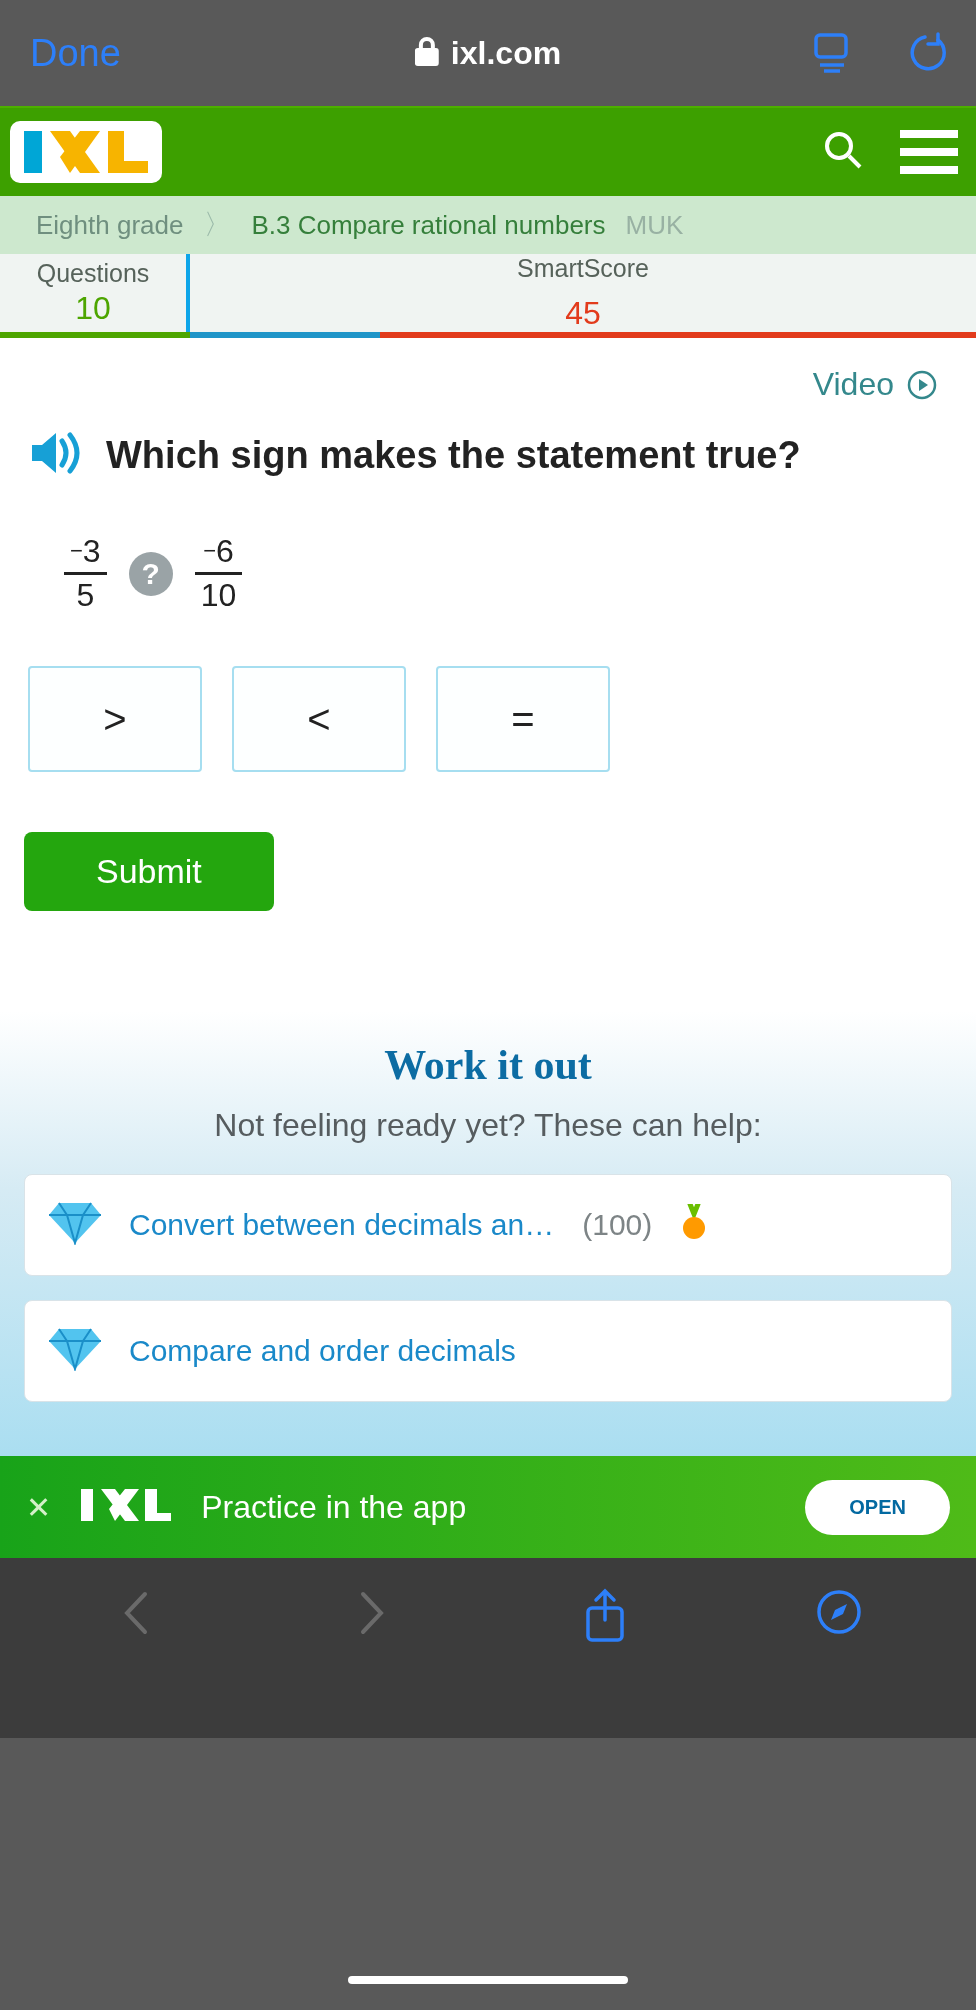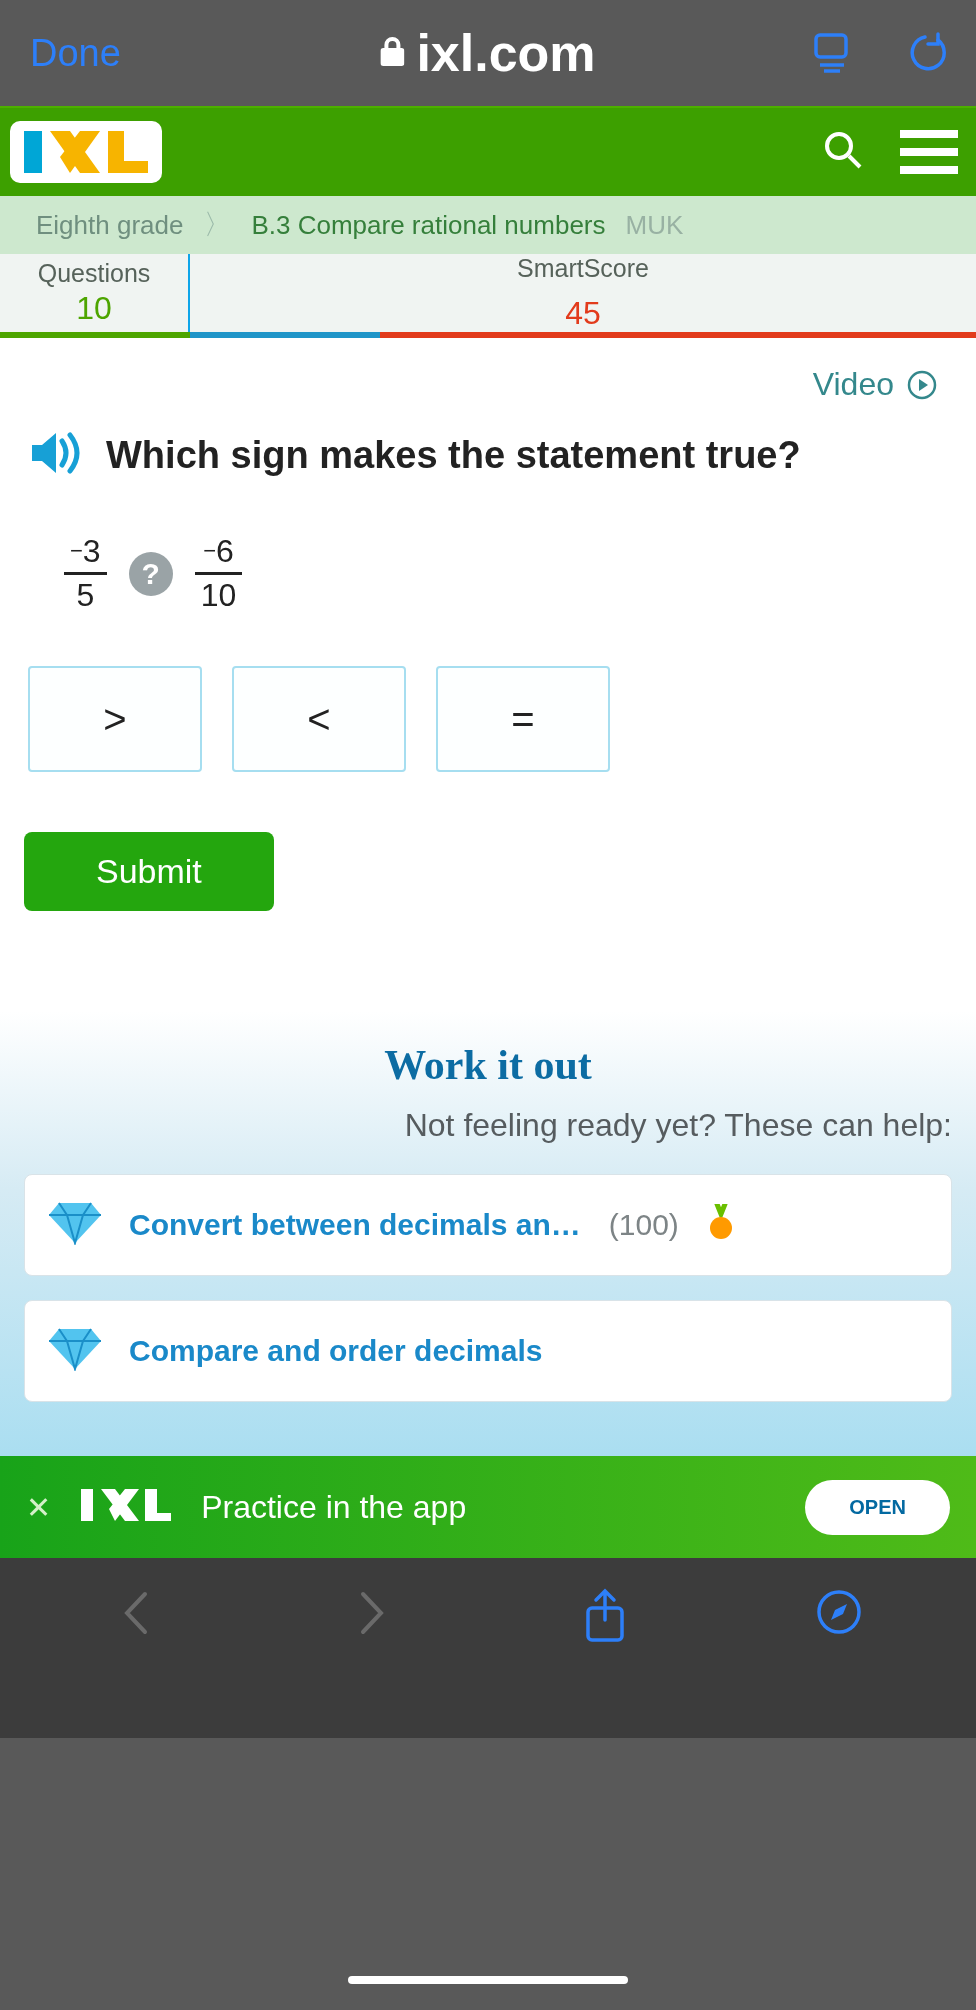--- a/index.html
+++ b/index.html
@@ -1,38 +1,38 @@
 <!DOCTYPE html>
 <html><head>
 <meta charset="utf-8">
 <style>
   * { margin: 0; padding: 0; box-sizing: border-box; }
   html, body { width: 976px; height: 2010px; font-family: -apple-system, Helvetica, Arial, sans-serif; background: #595959; }
   .browser-bar { height: 106px; background: #595959; display: flex; align-items: center; padding: 8px 30px; position: relative; }
   .done-btn { color: #2d7ff9; font-size: 38px; font-weight: 400; }
   .url-group { position: absolute; left: 50%; transform: translateX(-50%); display: flex; align-items: center; gap: 12px; }
   .lock { color: #fff; }
-  .url { color: #fff; font-size: 52px; font-weight: 600; }
+  .url { color: #fff; font-size: 32px; font-weight: 600; }
   .browser-actions { margin-left: auto; display: flex; align-items: center; gap: 50px; }
   .tabs-icon svg, .reload-icon svg { display: block; }
 
   .app-header { height: 90px; background: #3da000; border-top: 2px solid #4db000; display: flex; align-items: center; padding: 0 18px 0 10px; }
   .logo-box { background: #fff; border-radius: 10px; padding: 6px 12px; display: flex; align-items: center; }
   .search-icon { margin-left: auto; margin-right: 36px; }
   .hamburger { display: flex; flex-direction: column; gap: 10px; }
   .hamburger span { display: block; width: 58px; height: 8px; background: #fff; }
 
   .breadcrumb { height: 58px; background: #cde8ce; display: flex; align-items: center; padding: 0 36px; font-size: 26px; gap: 20px; }
   .breadcrumb .grade { color: #6f8f7f; }
   .breadcrumb .chev { color: #9ab9a9; font-size: 28px; }
   .breadcrumb .skill { color: #357f3b; font-weight: 500; }
   .breadcrumb .muk { color: #98b1a3; }
 
   .stats { height: 78px; background: #f0f4f2; display: flex; }
-  .stat { flex: 1; border-right: 2px solid #0ea5e9; display: flex; flex-direction: column; align-items: center; justify-content: center; gap: 2px; position: relative; }
+  .stat { flex: 1; border-right: 4px solid #0ea5e9; display: flex; flex-direction: column; align-items: center; justify-content: center; gap: 2px; position: relative; }
   .stat:last-child { border-right: none; justify-content: space-between; }
   .stat-label { color: #56625a; font-size: 25px; }
   .stat-value { font-size: 32px; font-weight: 500; }
   .qv { color: #4da500; }
   .tv { color: #1f95c8; letter-spacing: 2px; }
   .sv { color: #e23b1c; }
   .bar { height: 6px; }
   .bar.q { background: #4da500; }
   .bar.t { background: #1f95c8; }
   .bar.s { background: #e23b1c; }
@@ -54,23 +54,23 @@
   .frac .num { display:flex; align-items:baseline; }
   .qmark { width: 44px; height: 44px; border-radius: 50%; background: #9aa3a6; color: #fff; display: flex; align-items: center; justify-content: center; font-size: 30px; font-weight: 700; }
 
   .choices { display: flex; gap: 30px; padding: 0 4px 60px; }
   .choice { width: 174px; height: 106px; border: 2px solid #a6def0; background: #fdffff; border-radius: 4px; display: flex; align-items: center; justify-content: center; font-size: 40px; color: #222; cursor: pointer; }
 
   .submit { display: inline-block; background: #24a60e; color: #fff; font-size: 34px; padding: 20px 72px; border-radius: 8px; cursor: pointer; border:none; }
 
   .workout-wrap { background: linear-gradient(#ffffff, #d6ebf4 40%, #aadef1); padding: 30px 24px 30px; }
   .workout-h { text-align: center; color: #0c6ca3; font-size: 42px; font-weight: 700; font-family: Georgia, serif; }
-  .workout-sub { text-align: right; color: #565c5f; font-size: 32px; margin: 18px 0 30px; }
+  .workout-sub { text-align: center; color: #565c5f; font-size: 32px; margin: 18px 0 30px; }
   .rec { background: #fff; border: 1px solid #d9e3e8; border-radius: 8px; padding: 26px 24px; display: flex; align-items: center; gap: 28px; margin-bottom: 24px; }
-  .rec-title { color: #1a89c9; font-size: 30px; font-weight: 700; white-space: nowrap; overflow: hidden; text-overflow: ellipsis; }
+  .rec-title { color: #1a89c9; font-size: 30px; font-weight: 400; white-space: nowrap; overflow: hidden; text-overflow: ellipsis; }
   .rec-score { color: #7d8486; font-size: 30px; }
   .medal { font-size: 30px; }
 
   .app-banner { height: 102px; background: linear-gradient(90deg, #18a319, #4fbb18); display: flex; align-items: center; padding: 0 26px; gap: 30px; }
   .app-banner .x { color: #d4f0c9; font-size: 30px; }
   .app-banner .txt { color: #fff; font-size: 32px; }
   .open-btn { margin-left: auto; background: #fff; color: #0369a1; font-weight: 700; font-size: 20px; padding: 16px 44px; border-radius: 40px; border:none; }
 
   .toolbar { height: 180px; background: #3c3c3c; display: flex; align-items: flex-start; justify-content: space-around; padding: 30px 20px 0; }
   .toolbar .it { width: 60px; display:flex; justify-content:center; }

